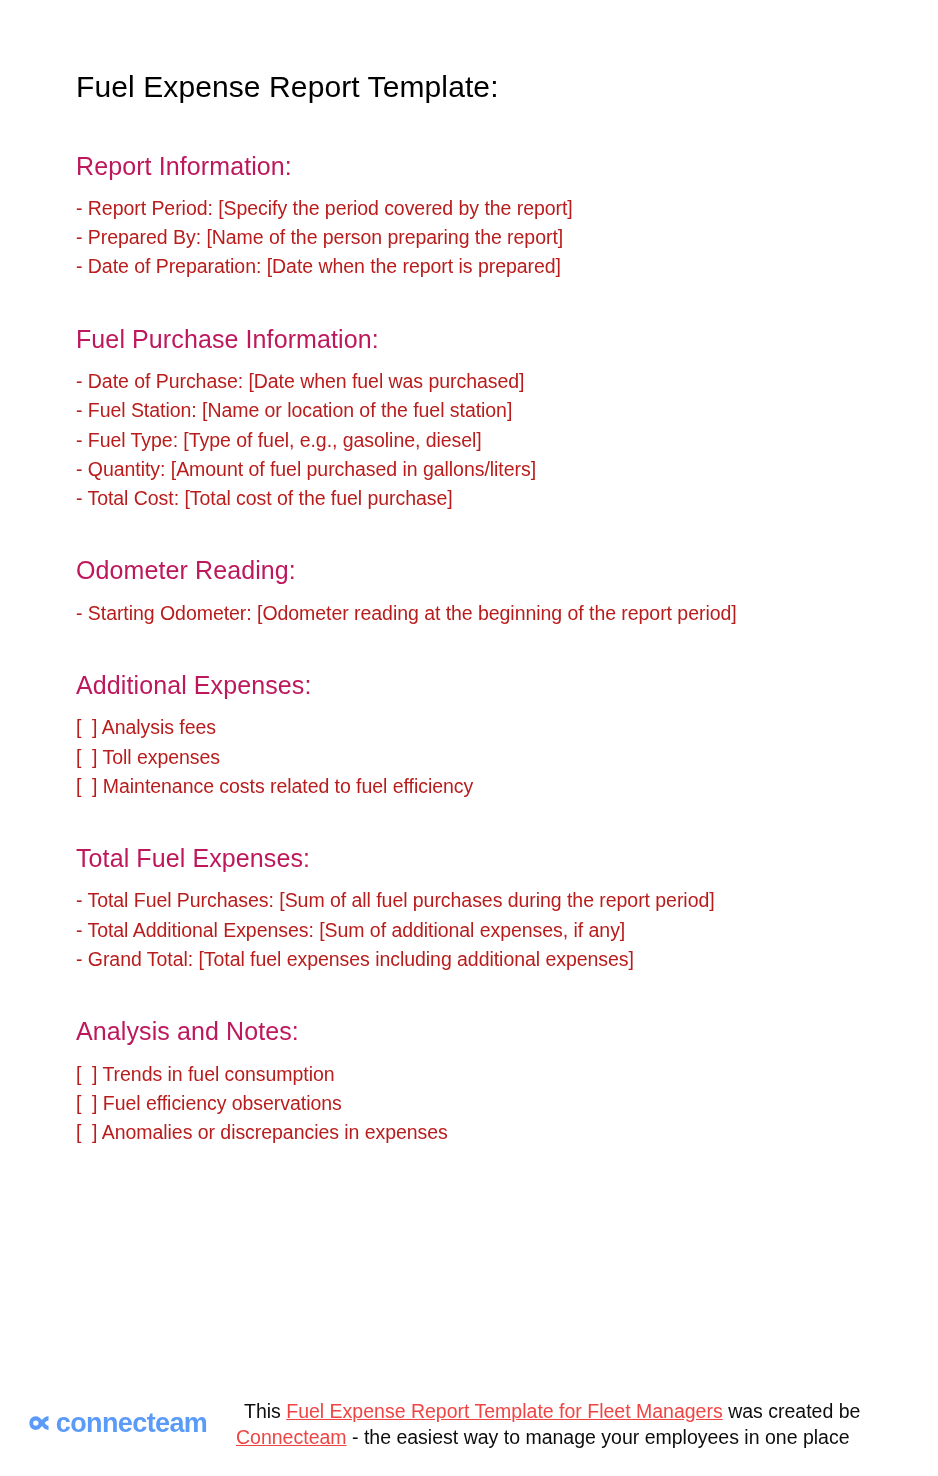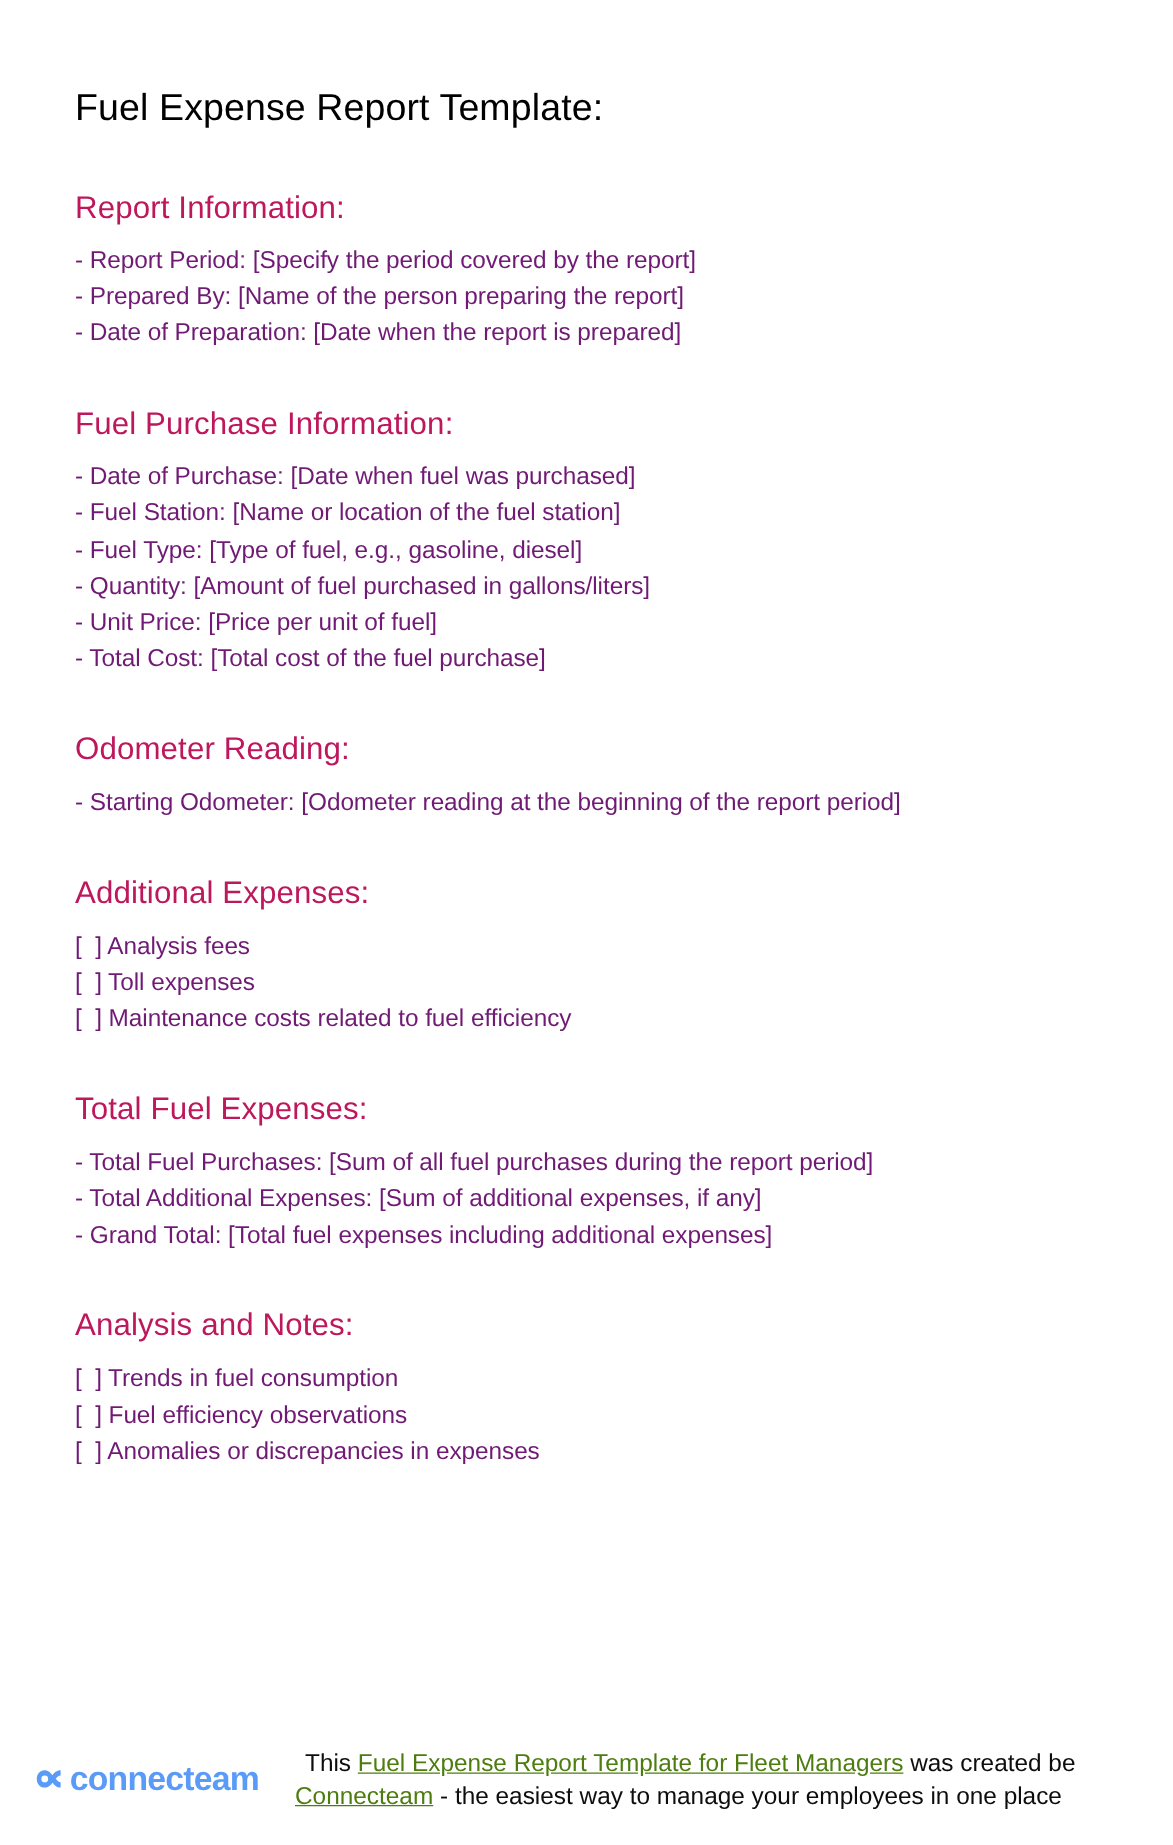--- a/index.html
+++ b/index.html
@@ -14,21 +14,21 @@
     position: relative;
     font-family: "Liberation Sans", sans-serif;
     color: #000000;
     overflow: hidden;
   }
   .page {
     position: relative;
     width: 822px;
     height: 1476px;
     box-sizing: border-box;
-    padding: 0 48px;
+    padding: 0 64px;
   }
   .doc-title {
     font-size: 30px;
     font-weight: 400;
     color: #000000;
     line-height: 1.25;
     margin: 0;
     padding-top: 68px;
     padding-left: 12px;
     letter-spacing: 0.1px;
@@ -45,21 +45,21 @@
     letter-spacing: 0.1px;
   }
   .section-lines {
     margin: 0;
     padding: 0;
     list-style: none;
   }
   .line {
     font-size: 19.5px;
     font-weight: 400;
-    color: #701a75;
+    color: #b91c1c;
     line-height: 29.2px;
     white-space: pre;
     letter-spacing: -0.05px;
   }
   
   .sec-report  { padding-top: 44px; }
   .sec-vehicle { padding-top: 41px; }
   .sec-fuel    { padding-top: 41px; }
   .sec-odo     { padding-top: 41px; }
   .sec-add     { padding-top: 41px; }
@@ -107,21 +107,21 @@
     flex: 1 1 auto;
     font-size: 19.5px;
     line-height: 26px;
     color: #0d0d0d;
     padding-right: 26px;
     padding-top: 2px;
   }
   .footer-line { white-space: nowrap; }
   .footer-line.first { padding-left: 8px; }
   .flink {
-    color: #4d7c0f;
+    color: #ef4444;
     text-decoration: underline;
     cursor: pointer;
   }
 </style>
 </head>
 <body>
 
 <div class="page">
 
   <h1 class="doc-title">Fuel Expense Report Template:</h1>
@@ -136,21 +136,20 @@
   </div>
 
 
   <div class="section sec-fuel">
     <h2 class="section-heading">Fuel Purchase Information:</h2>
     <ul class="section-lines">
       <li class="line">- Date of Purchase: [Date when fuel was purchased]</li>
       <li class="line">- Fuel Station: [Name or location of the fuel station]</li>
       <li class="line">- Fuel Type: [Type of fuel, e.g., gasoline, diesel]</li>
       <li class="line">- Quantity: [Amount of fuel purchased in gallons/liters]</li>
-      <li class="line">- Unit Price: [Price per unit of fuel]</li>
       <li class="line">- Total Cost: [Total cost of the fuel purchase]</li>
     </ul>
   </div>
 
   <div class="section sec-odo">
     <h2 class="section-heading">Odometer Reading:</h2>
     <ul class="section-lines">
       <li class="line">- Starting Odometer: [Odometer reading at the beginning of the report period]</li>
     </ul>
   </div>

